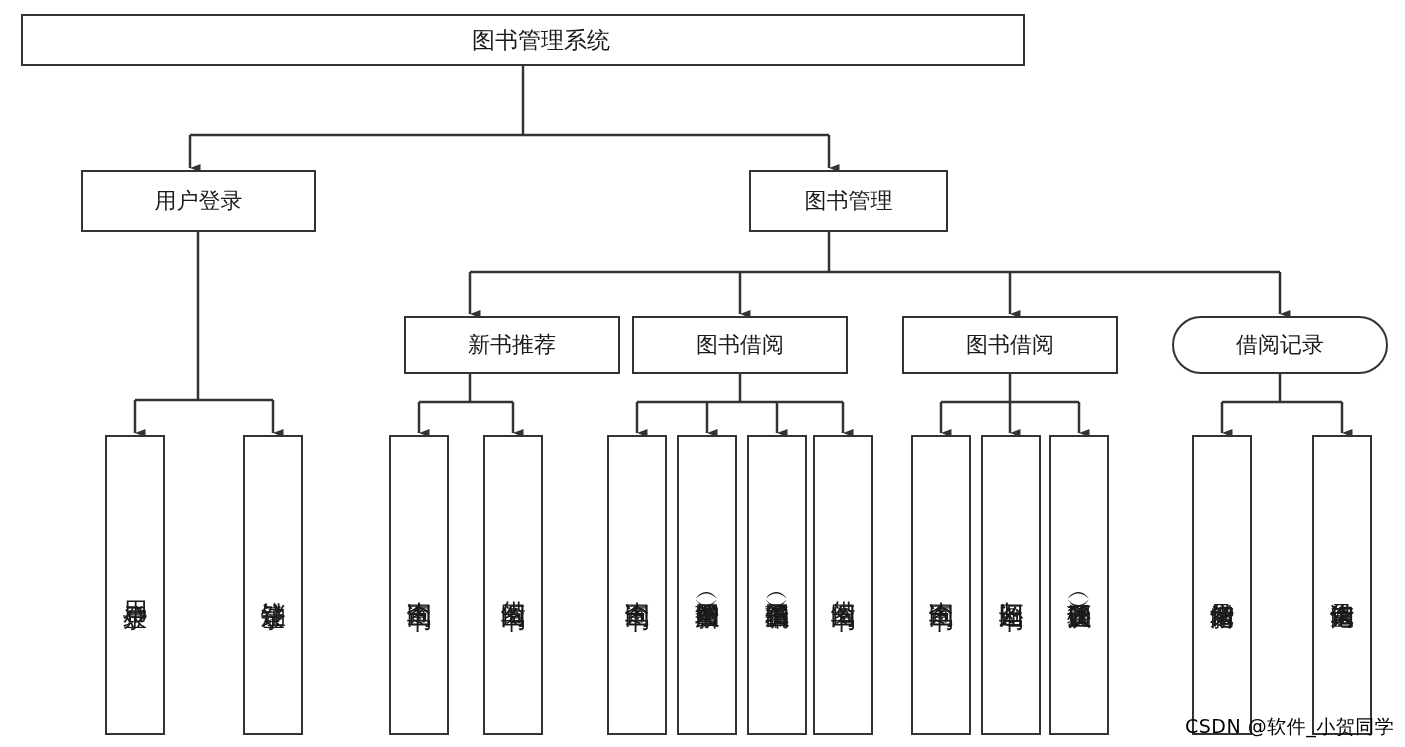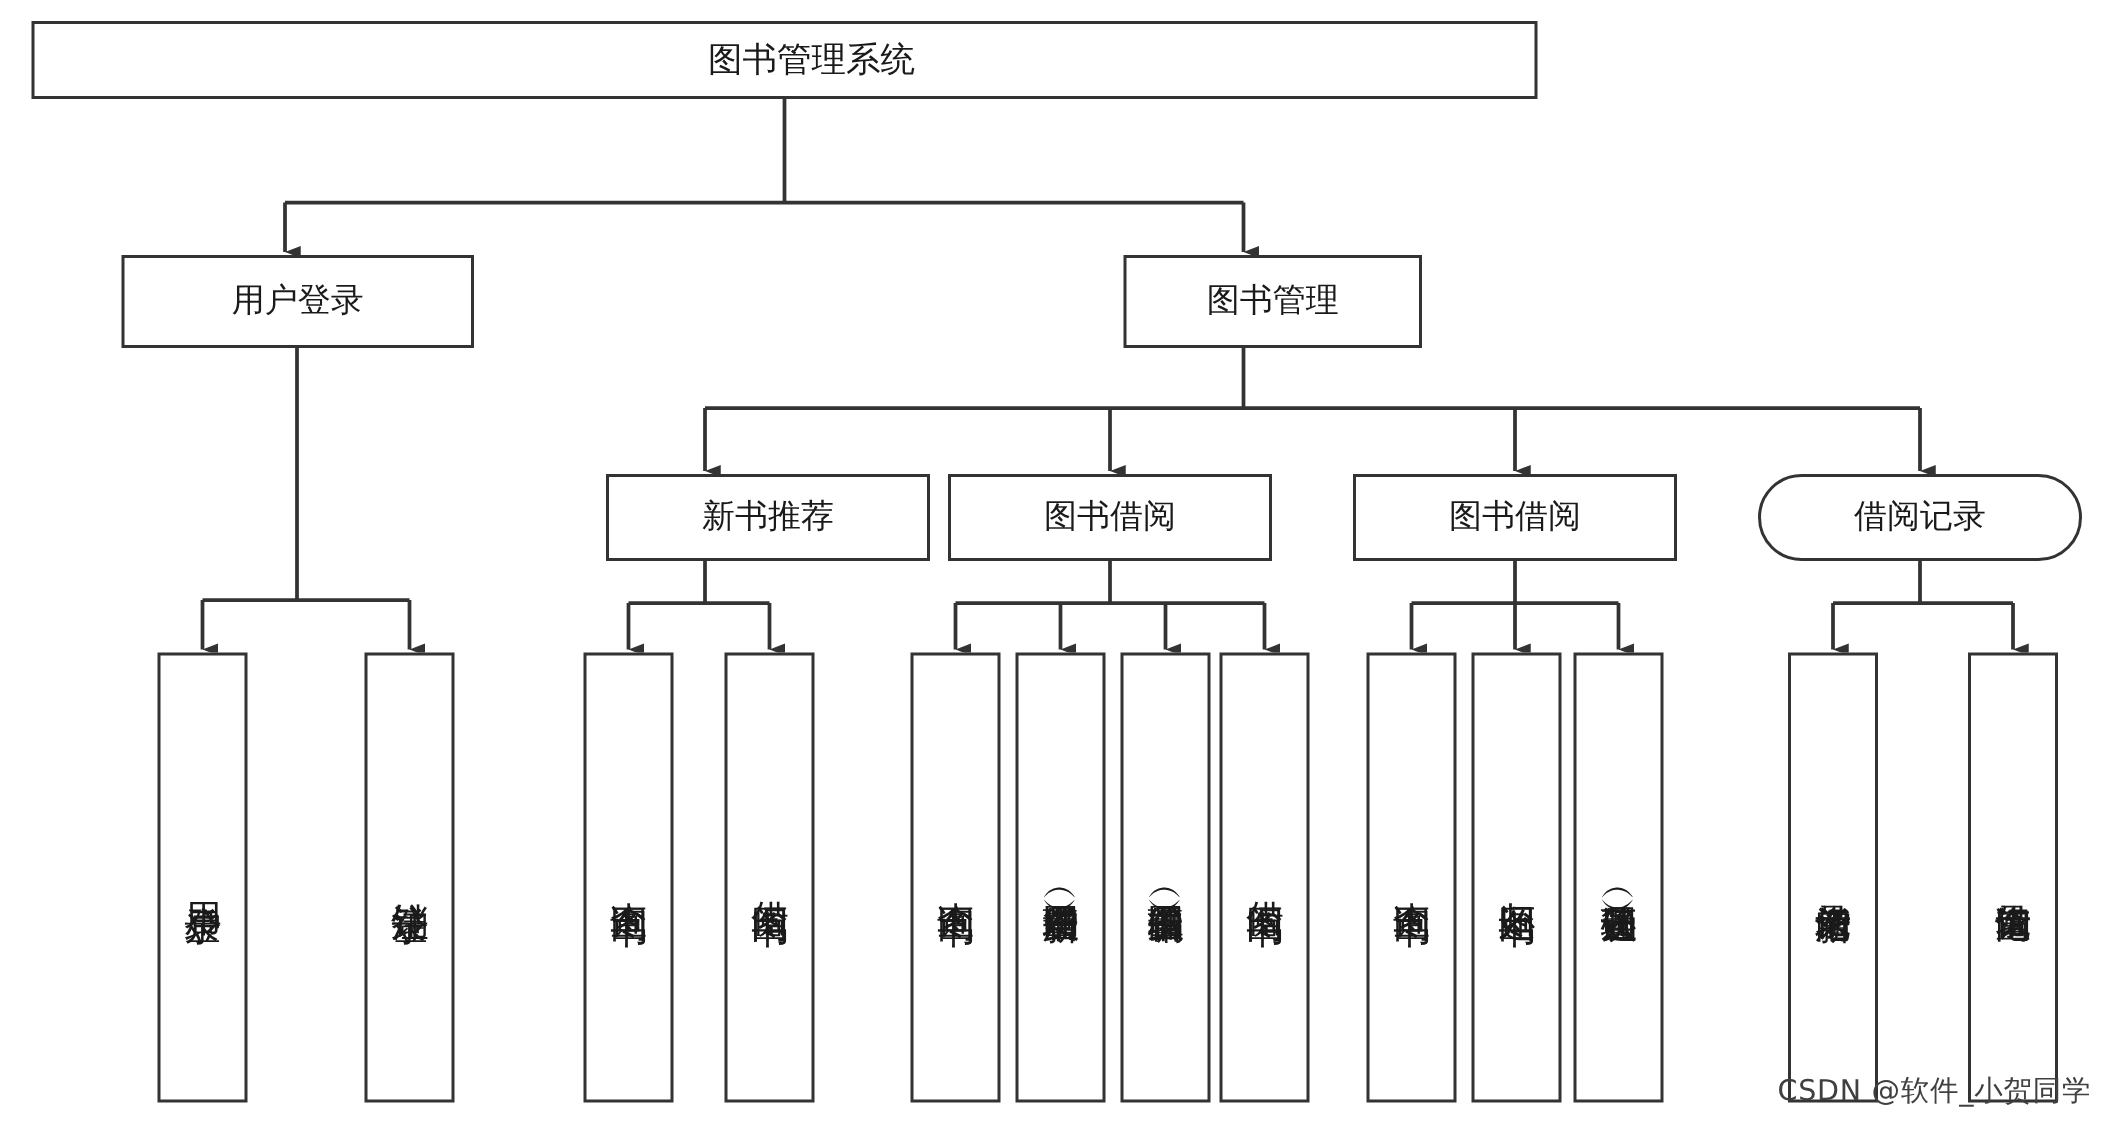--- a/index.html
+++ b/index.html
@@ -45,21 +45,21 @@
     line-height:1.02;
     letter-spacing:2px;
     white-space:nowrap;
   }
   .v-node.tight .lbl{font-size:24px;letter-spacing:0px;}
 
   #watermark{
     position:absolute;
     left:1185px;top:714px;
     font-size:19px;
-    color:#404040;
+    color:#000000;
     letter-spacing:0.5px;
     white-space:nowrap;
     font-family:"DejaVu Sans","Liberation Sans",sans-serif;
   }
 </style>
 </head>
 <body>
 
 <div id="canvas">
 

